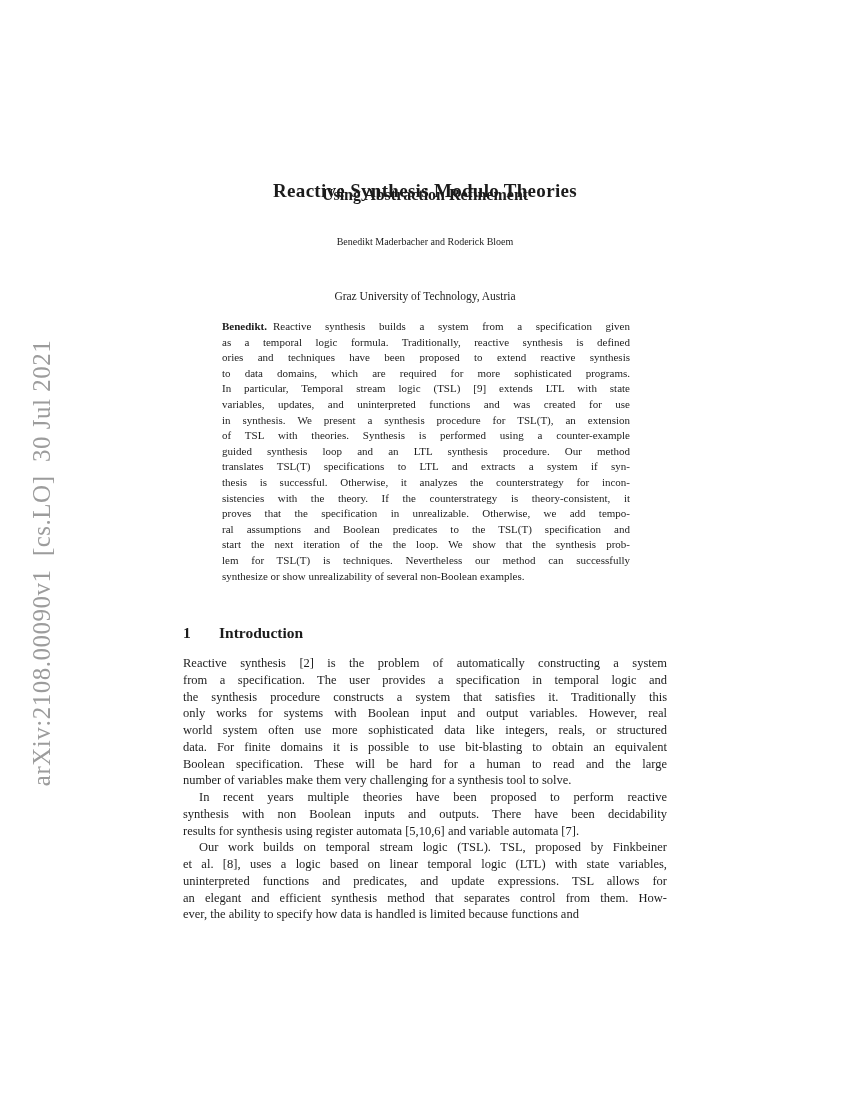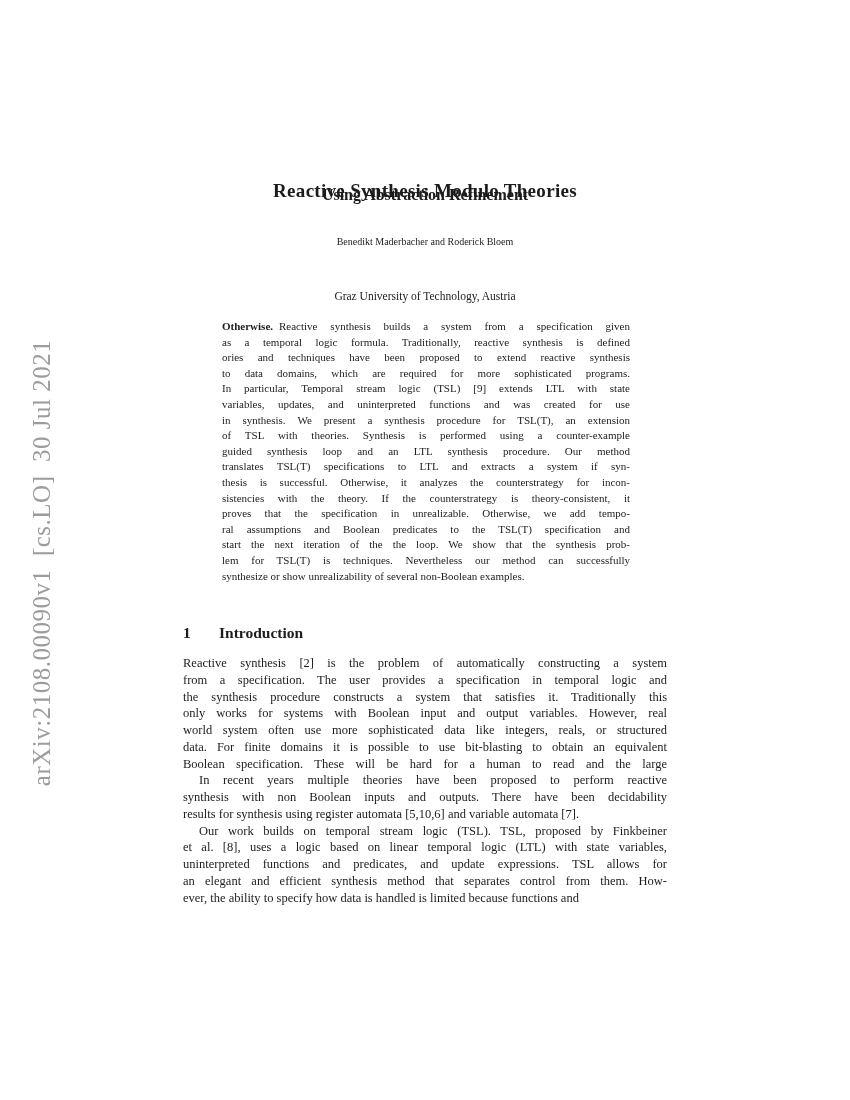--- a/index.html
+++ b/index.html
@@ -59,21 +59,21 @@
 
   <div id="watermark">arXiv:2108.00090v1  [cs.LO]  30 Jul 2021</div>
 
   <div id="title" class="center">Reactive Synthesis Modulo Theories</div>
   <div id="subtitle" class="center">Using Abstraction Refinement</div>
   <div id="authors" class="center">Benedikt Maderbacher and Roderick Bloem</div>
   <div id="affiliation" class="center">Graz University of Technology, Austria</div>
 
   <div id="abstract">
     <div class="tline">
-      <span class="abs-label">Otherwise.</span><span>Reactive synthesis builds a system from a specification given</span>
+      <span class="abs-label">Benedikt.</span><span>Reactive synthesis builds a system from a specification given</span>
     </div>
     <div>
         <div class="tline">as a temporal logic formula. Traditionally, reactive synthesis is defined</div>
         <div class="tline">ories and techniques have been proposed to extend reactive synthesis</div>
         <div class="tline">to data domains, which are required for more sophisticated programs.</div>
         <div class="tline">In particular, Temporal stream logic (TSL) [9] extends LTL with state</div>
         <div class="tline">variables, updates, and uninterpreted functions and was created for use</div>
         <div class="tline">in synthesis. We present a synthesis procedure for TSL(T), an extension</div>
         <div class="tline">of TSL with theories. Synthesis is performed using a counter-example</div>
         <div class="tline">guided synthesis loop and an LTL synthesis procedure. Our method</div>
@@ -94,20 +94,21 @@
 
   <div id="intro-body">
       <div class="para">
         <div class="tline">Reactive synthesis [2] is the problem of automatically constructing a system</div>
         <div class="tline">from a specification. The user provides a specification in temporal logic and</div>
         <div class="tline">the synthesis procedure constructs a system that satisfies it. Traditionally this</div>
         <div class="tline">only works for systems with Boolean input and output variables. However, real</div>
         <div class="tline">world system often use more sophisticated data like integers, reals, or structured</div>
         <div class="tline">data. For finite domains it is possible to use bit-blasting to obtain an equivalent</div>
         <div class="tline">Boolean specification. These will be hard for a human to read and the large</div>
+        <div class="tline tline-last">number of variables make them very challenging for a synthesis tool to solve.</div>
       </div>
       <div class="para indent">
         <div class="tline">In recent years multiple theories have been proposed to perform reactive</div>
         <div class="tline">synthesis with non Boolean inputs and outputs. There have been decidability</div>
         <div class="tline tline-last">results for synthesis using register automata [5,10,6] and variable automata [7].</div>
       </div>
       <div class="para indent">
         <div class="tline">Our work builds on temporal stream logic (TSL). TSL, proposed by Finkbeiner</div>
         <div class="tline">et al. [8], uses a logic based on linear temporal logic (LTL) with state variables,</div>
         <div class="tline">uninterpreted functions and predicates, and update expressions. TSL allows for</div>

